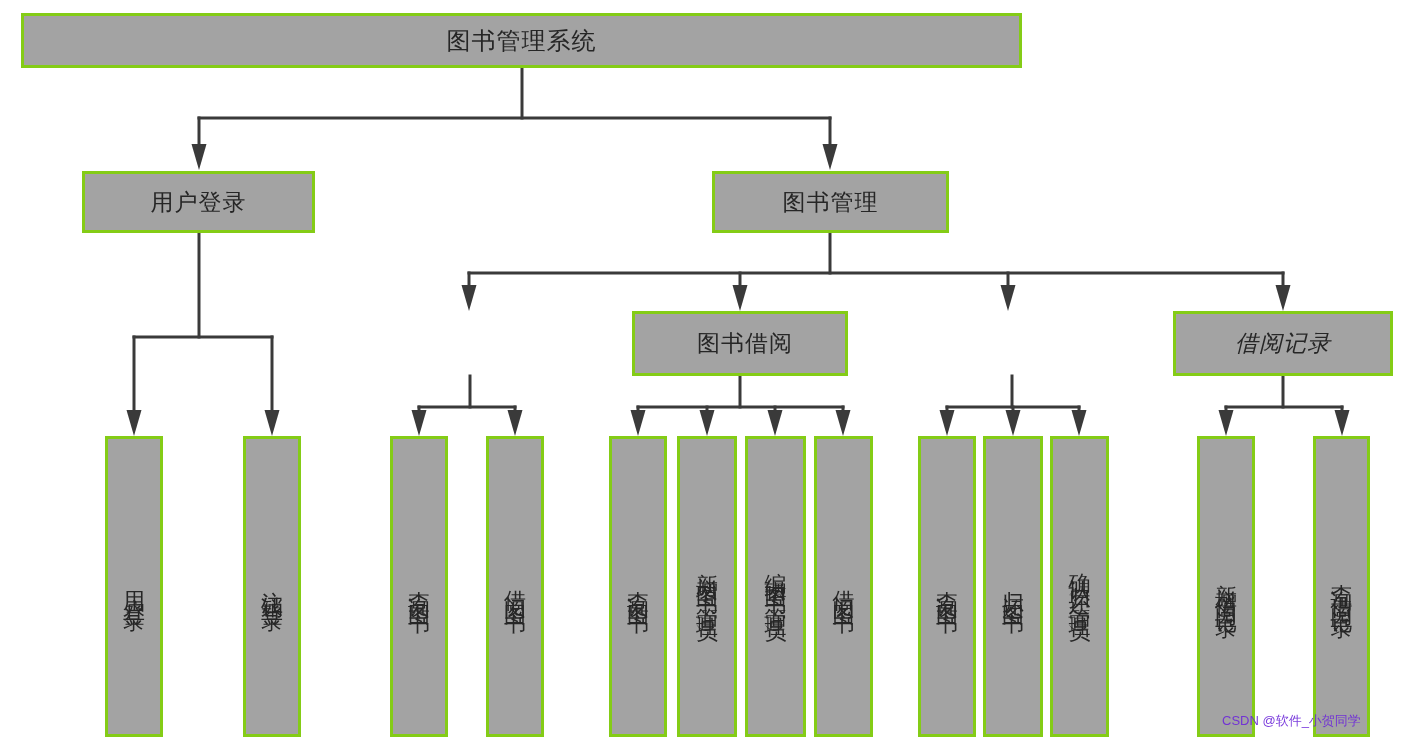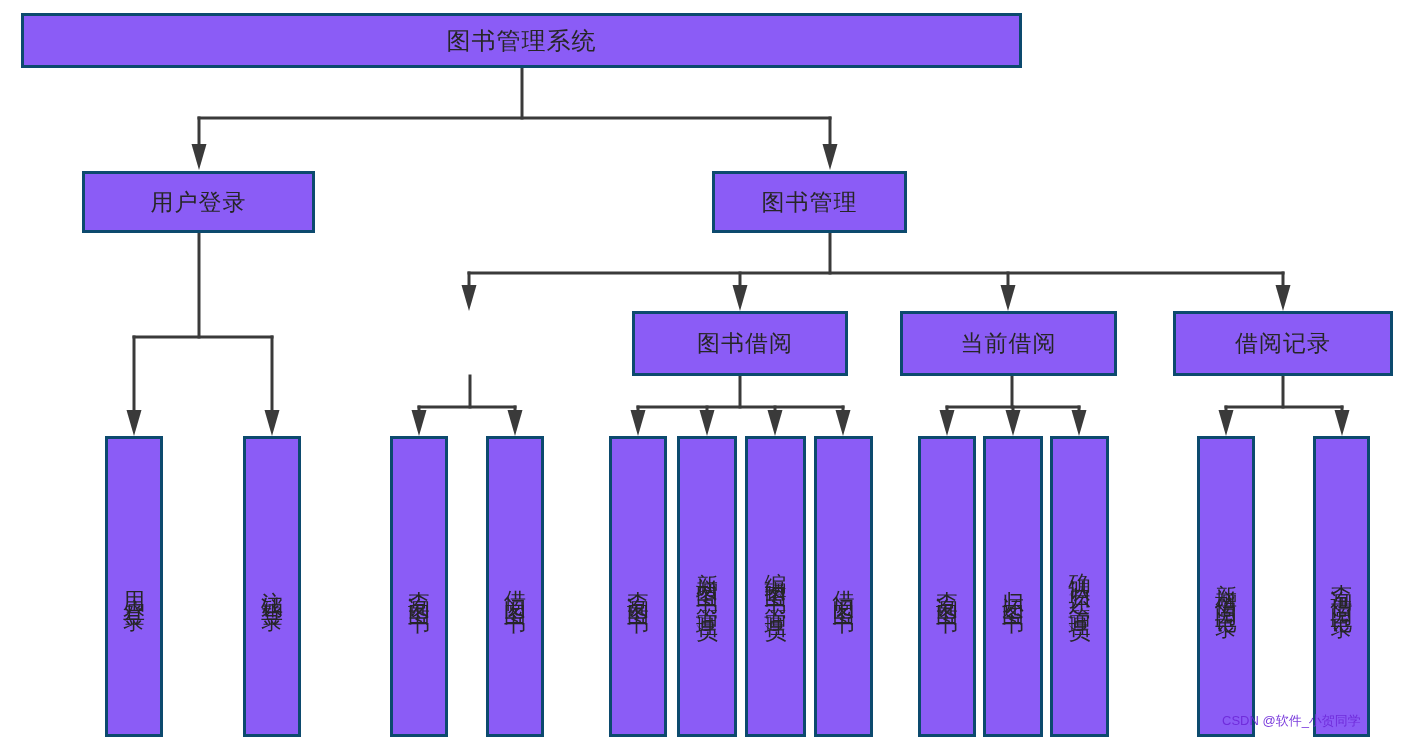--- a/index.html
+++ b/index.html
@@ -7,34 +7,34 @@
     position:relative;
     width:1405px;height:747px;
     background:#ffffff;
     overflow:hidden;
     font-family:"Liberation Sans","DejaVu Sans",sans-serif;
   }
   .wires{position:absolute;left:0;top:0;width:1405px;height:747px;z-index:1;}
   .node{
     position:absolute;
     box-sizing:border-box;
-    border:3px solid #0c4a6e;
-    background:#8b5cf6;
+    border:3px solid #84cc16;
+    background:#a3a3a3;
     display:flex;align-items:center;justify-content:center;
     color:#262626;
     z-index:2;
   }
   .hnode{font-size:23px;letter-spacing:1px;}
   .root{left:21px;top:13px;width:1001px;height:55px;font-size:24px;}
   .l2a{left:82px;top:171px;width:233px;height:62px;}
-  .l2b{left:712px;top:171px;width:195px;height:62px;}
+  .l2b{left:712px;top:171px;width:237px;height:62px;}
   .l3a{left:360px;top:311px;width:218px;height:65px;}
   .l3b{left:632px;top:311px;width:216px;height:65px;padding-left:10px;}
   .l3c{left:900px;top:311px;width:217px;height:65px;}
-  .l3d{left:1173px;top:311px;width:220px;height:65px;}
+  .l3d{left:1173px;top:311px;width:220px;height:65px;font-style:italic;}
   .leaf{top:436px;height:301px;}
   .leaf span{
     writing-mode:vertical-rl;
     text-orientation:mixed;
     font-size:22px;
     line-height:1;
     letter-spacing:7px;
     color:#262626;
     white-space:nowrap;
   }
@@ -139,23 +139,20 @@
   <div class="node hnode l2a">
     <span>用户登录</span>
   </div>
   <div class="node hnode l2b">
     <span>图书管理</span>
   </div>
 
   <div class="node hnode l3b">
     <span>图书借阅</span>
   </div>
-  <div class="node hnode l3c">
-    <span>当前借阅</span>
-  </div>
   <div class="node hnode l3d">
     <span>借阅记录</span>
   </div>
 
   <div class="node leaf lf0">
     <span>用户登录</span>
   </div>
   <div class="node leaf lf1">
     <span>注销登录</span>
   </div>

